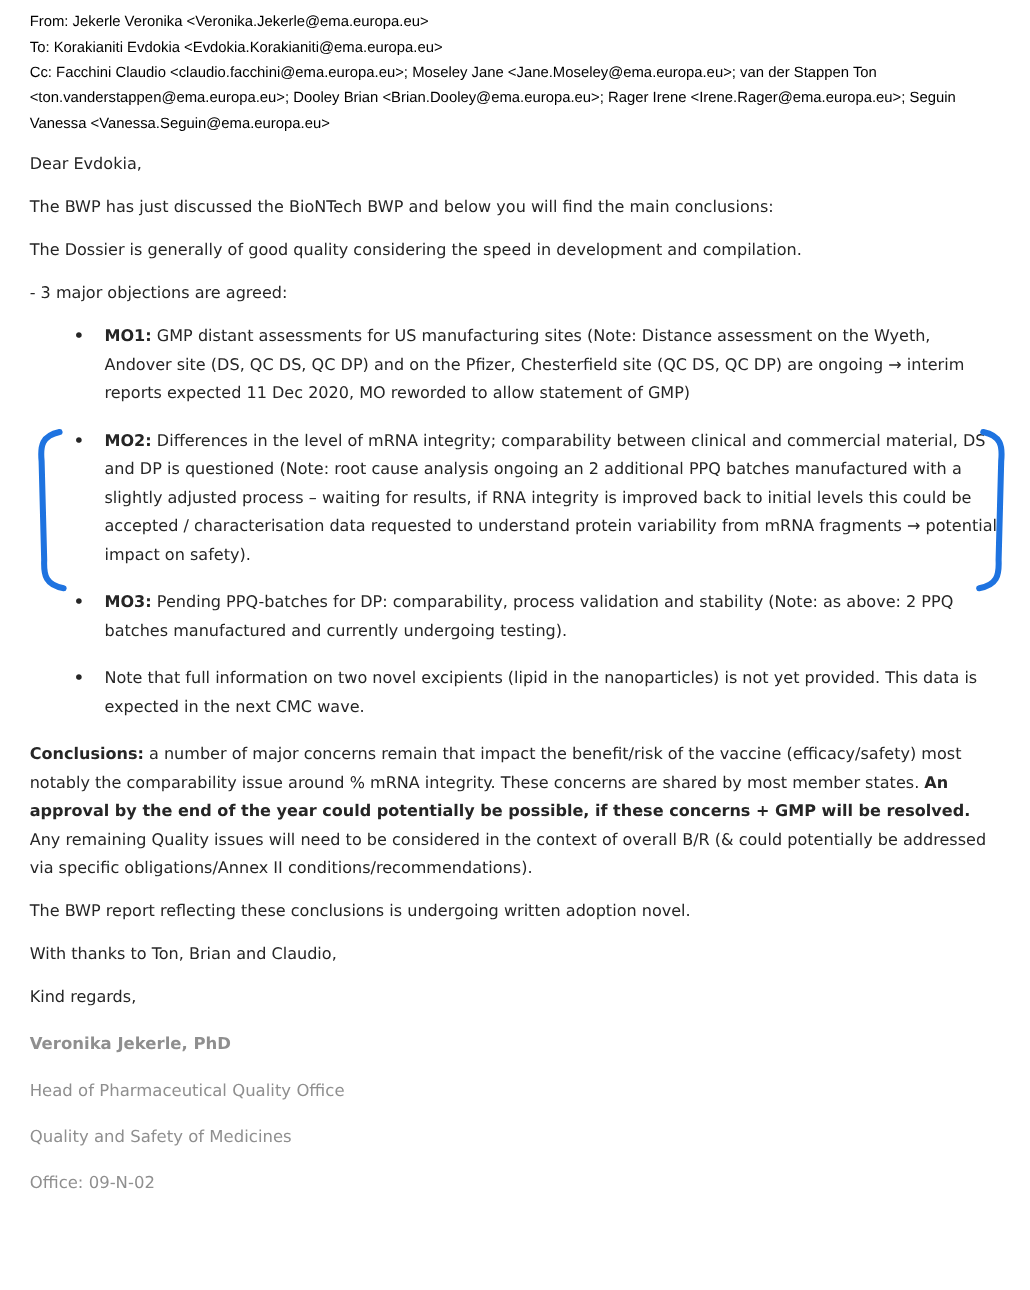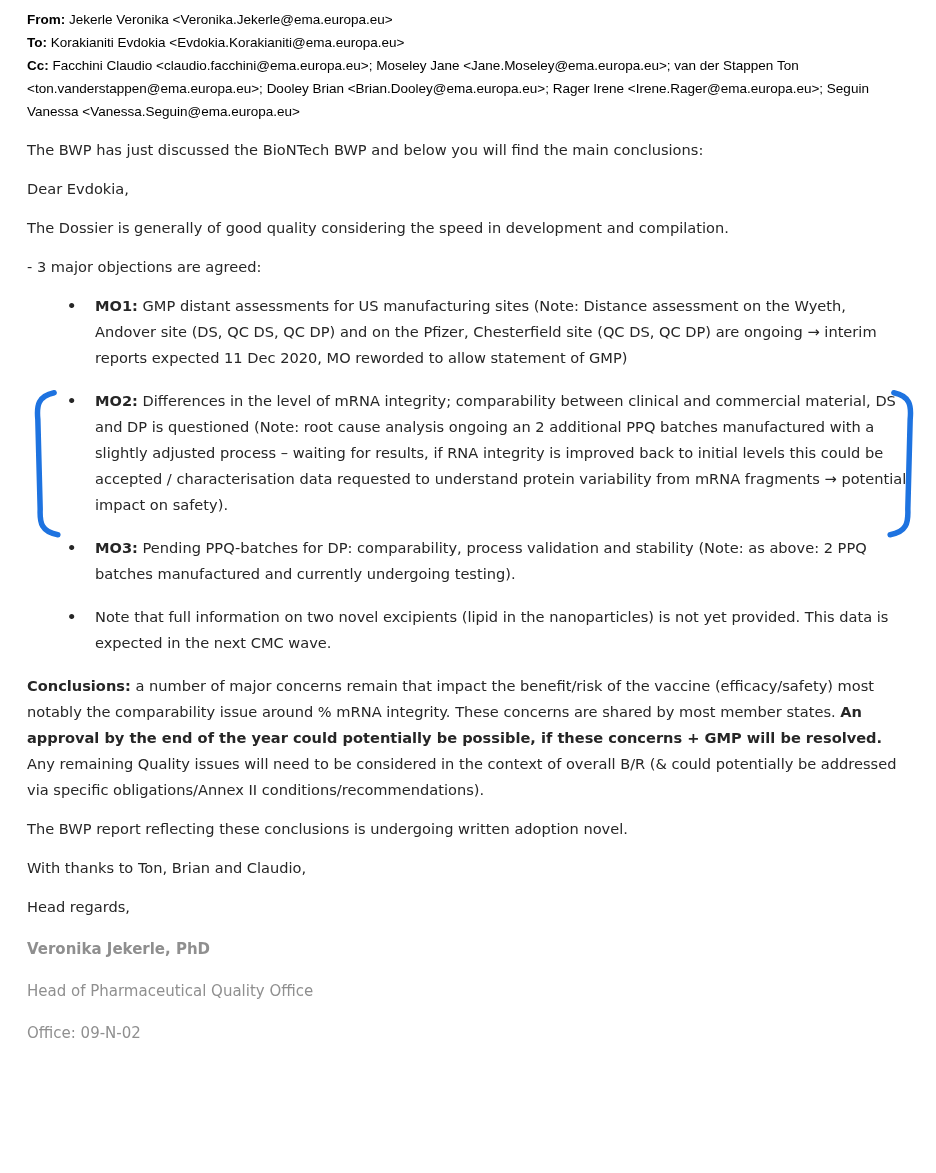--- a/index.html
+++ b/index.html
@@ -15,21 +15,21 @@
     background: #ffffff;
   }
   
   .header {
     font-family: "Liberation Sans", sans-serif;
     font-size: 13.5px;
     line-height: 23px;
     color: #000000;
   }
   .hline { margin: 0; }
-  .lbl { font-weight: bold; text-align: center; }
+  .lbl { font-weight: normal; text-align: center; }
   
   .bodytext {
     margin-top: 14px;
     font-family: "DejaVu Sans", "Liberation Sans", sans-serif;
     font-size: 14.6px;
     line-height: 26px;
     color: #262626;
   }
   .bodytext p {
     margin: 0 0 13px 0;
@@ -82,22 +82,22 @@
       <span class="lbl">To:</span>
       <span>Korakianiti Evdokia &lt;Evdokia.Korakianiti@ema.europa.eu&gt;</span>
     </p>
     <p class="hline">
       <span class="lbl">Cc:</span>
       <span>Facchini Claudio &lt;claudio.facchini@ema.europa.eu&gt;; Moseley Jane &lt;Jane.Moseley@ema.europa.eu&gt;; van der Stappen Ton &lt;ton.vanderstappen@ema.europa.eu&gt;; Dooley Brian &lt;Brian.Dooley@ema.europa.eu&gt;; Rager Irene &lt;Irene.Rager@ema.europa.eu&gt;; Seguin Vanessa &lt;Vanessa.Seguin@ema.europa.eu&gt;</span>
     </p>
   </div>
 
   <div class="bodytext">
+    <p>Dear Evdokia,</p>
     <p>The BWP has just discussed the BioNTech BWP and below you will find the main conclusions:</p>
-    <p>Dear Evdokia,</p>
     <p>The Dossier is generally of good quality considering the speed in development and compilation.</p>
     <p>- 3 major objections are agreed:</p>
 
     <ul class="bullets">
       <li>
         <span class="dot">•</span>
         <span class="b">MO1:</span><span> GMP distant assessments for US manufacturing sites (Note: Distance assessment on the Wyeth, Andover site (DS, QC DS, QC DP) and on the Pfizer, Chesterfield site (QC DS, QC DP) are ongoing → interim reports expected 11 Dec 2020, MO reworded to allow statement of GMP)</span>
       </li>
 
       <li class="annotated">
@@ -121,23 +121,24 @@
         <span>Note that full information on two novel excipients (lipid in the nanoparticles) is not yet provided. This data is expected in the next CMC wave.</span>
       </li>
     </ul>
 
     <p>
       <span class="b">Conclusions:</span><span> a number of major concerns remain that impact the benefit/risk of the vaccine (efficacy/safety) most notably the comparability issue around % mRNA integrity. These concerns are shared by most member states. </span><span class="b">An approval by the end of the year could potentially be possible, if these concerns + GMP will be resolved.</span><span> Any remaining Quality issues will need to be considered in the context of overall B/R (&amp; could potentially be addressed via specific obligations/Annex II conditions/recommendations).</span>
     </p>
 
     <p>The BWP report reflecting these conclusions is undergoing written adoption novel.</p>
     <p>With thanks to Ton, Brian and Claudio,</p>
-    <p>Head regards,</p>
+    <p>Kind regards,</p>
 
     <div class="signature">
       <p class="sig-bold">Veronika Jekerle, PhD</p>
       <p>Head of Pharmaceutical Quality Office</p>
+      <p>Quality and Safety of Medicines</p>
       <p>Office: 09-N-02</p>
 
     </div>
   </div>
 
 </div>
 
 </body></html>

